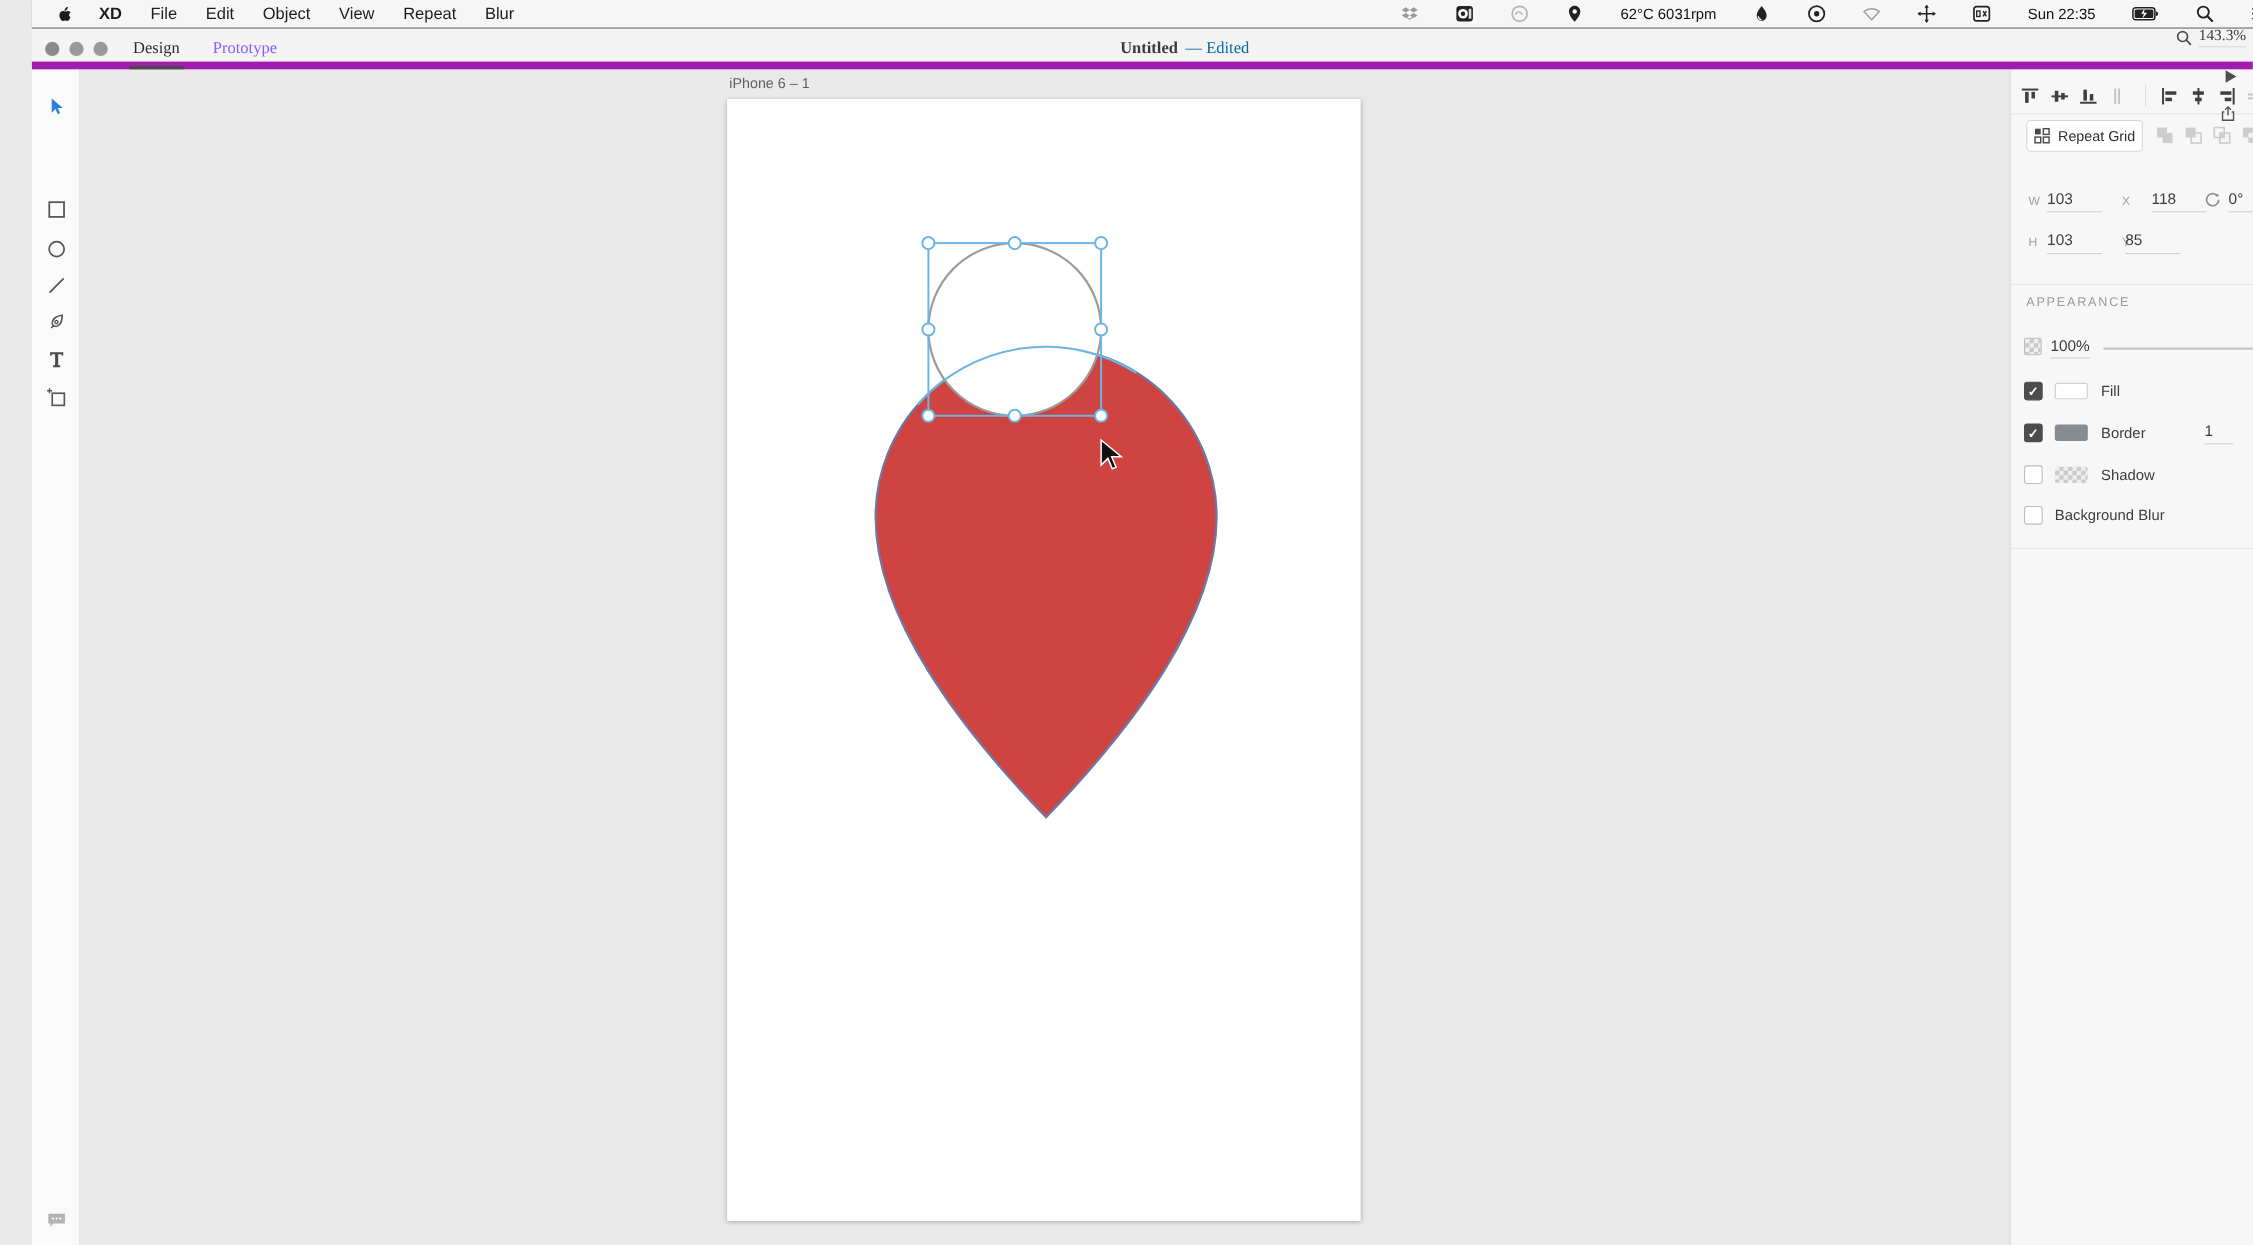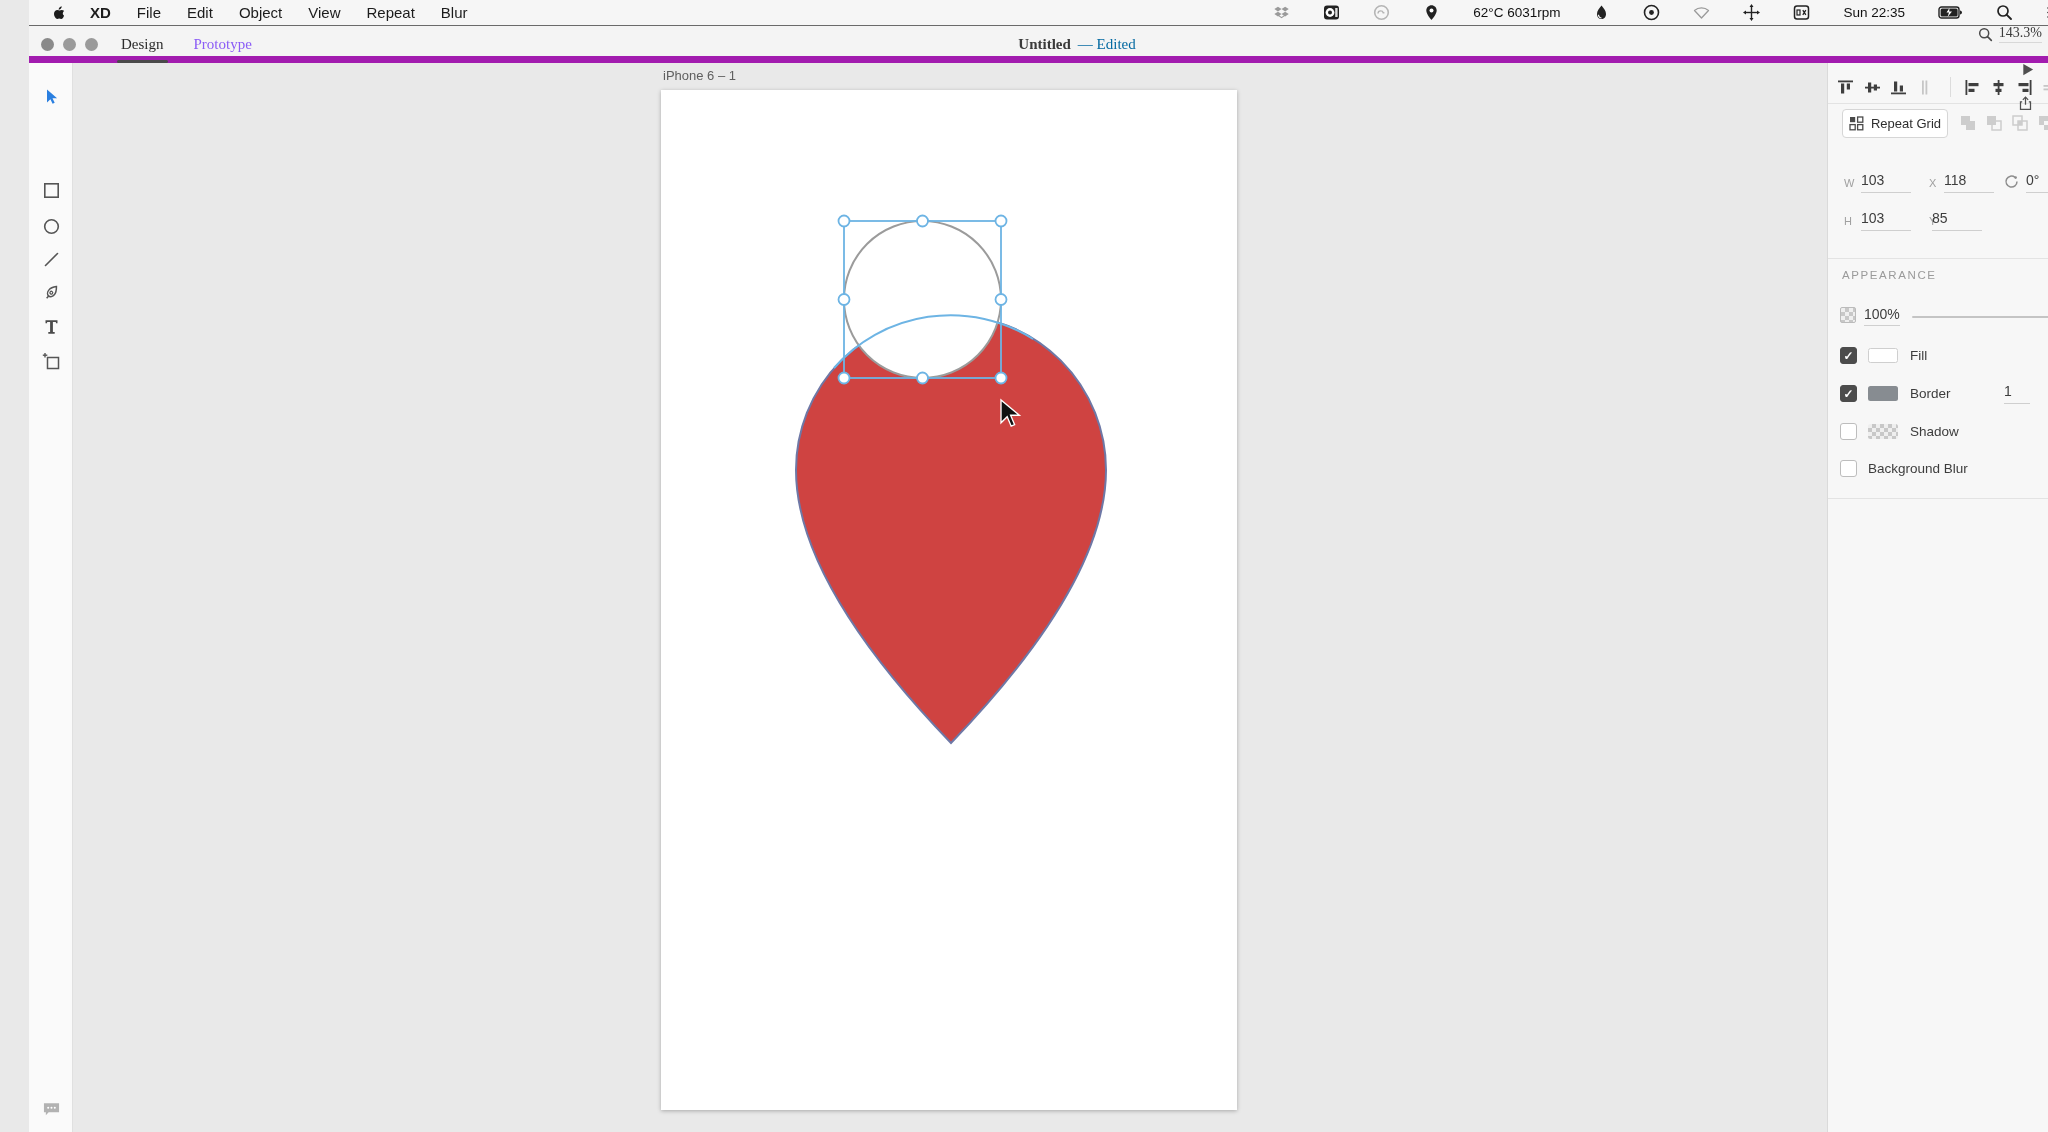--- a/index.html
+++ b/index.html
@@ -437,21 +437,21 @@
           <rect x="3" y="3" width="9" height="9" fill="#cdcdcd"></rect>
           <rect x="8" y="8" width="9" height="9" fill="#cdcdcd"></rect>
           <rect x="8" y="8" width="4" height="4" fill="#f7f7f7"></rect>
         </svg>
     </div>
 
     <div class="fieldrow" style="top:108px">
       <span class="f-label" style="left:16px">W</span>
       <span class="f-value" style="left:33px; width:50px">103</span>
       <span class="f-label" style="left:101px">X</span>
-      <span class="f-value" style="left:116px; width:50px">118</span>
+      <span class="f-value" style="left:128px; width:50px">118</span>
       <span style="position:absolute; left:176px; top:3px; width:15px; height:15px">
         <svg viewBox="0 0 15 15">
             <path d="M13 7.5a5.5 5.5 0 1 1-2-4.2" fill="none" stroke="#8d8d8d" stroke-width="1.5"></path>
             <circle cx="11.6" cy="3.6" r="1.3" fill="#8d8d8d"></circle>
           </svg>
       </span>
       <span class="f-value" style="left:198px; width:36px">0°</span>
     </div>
     <div class="fieldrow" style="top:146px">
       <span class="f-label" style="left:16px">H</span>

